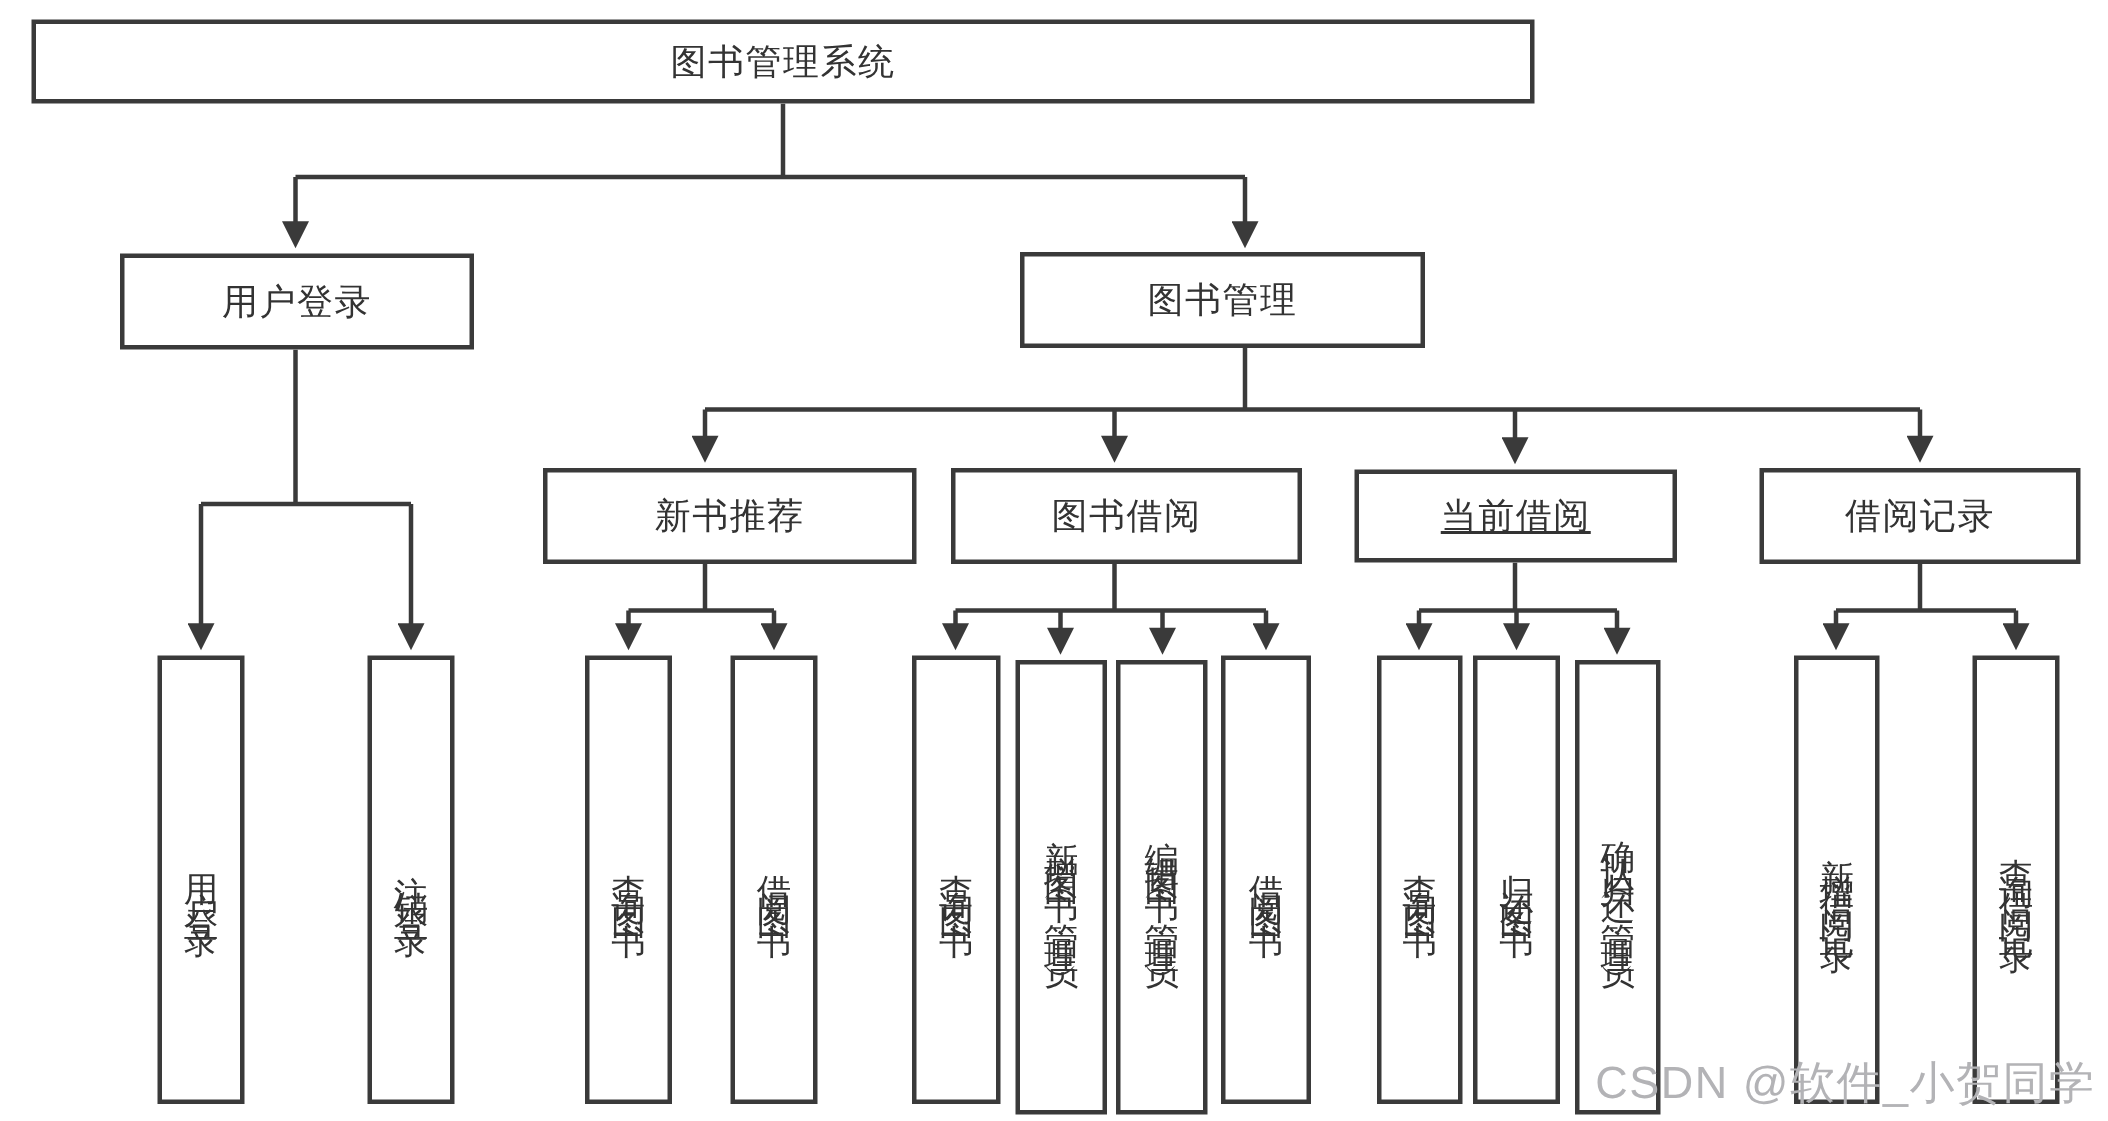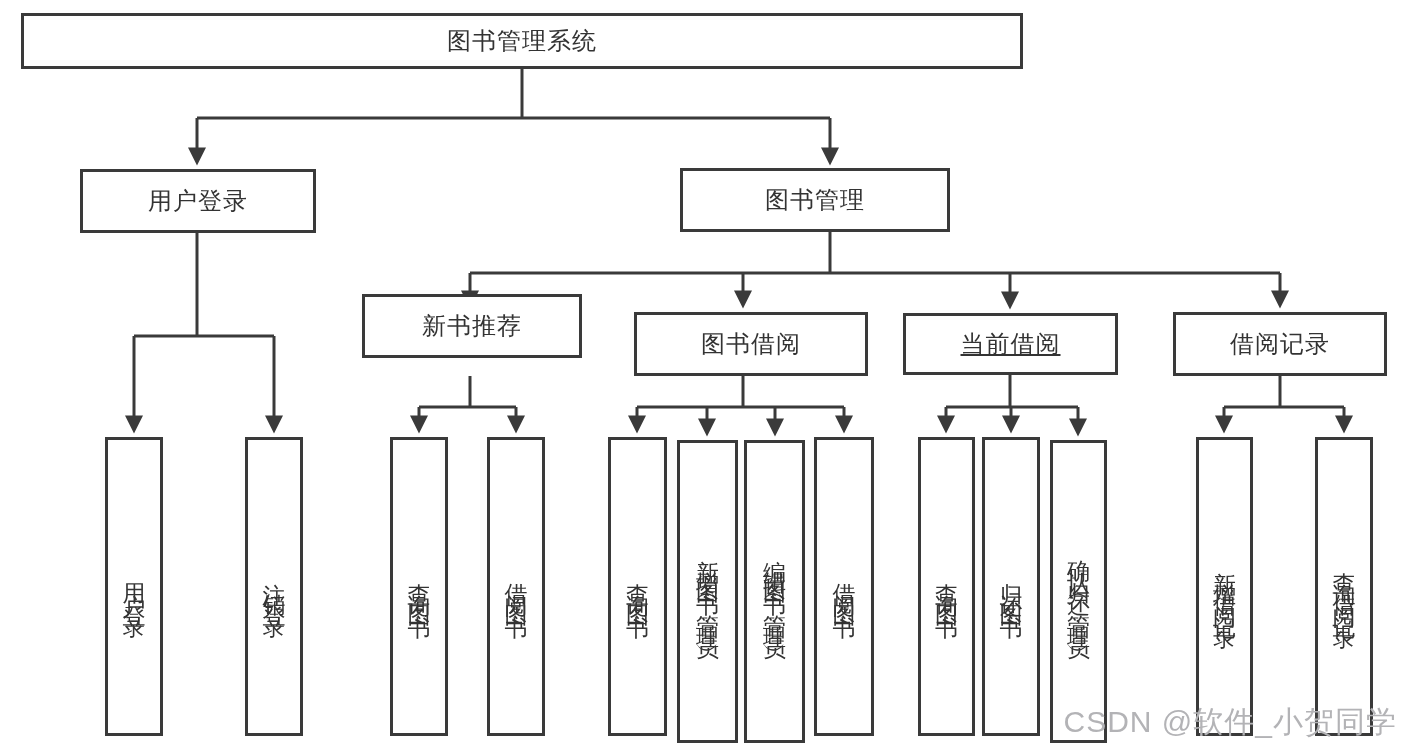--- a/index.html
+++ b/index.html
@@ -108,21 +108,21 @@
     <span>图书管理系统</span>
   </div>
 
   <div class="box hbox" style="left:80px; top:169px; width:236px; height:64px;">
     <span>用户登录</span>
   </div>
   <div class="box hbox" style="left:680px; top:168px; width:270px; height:64px;">
     <span>图书管理</span>
   </div>
 
-  <div class="box hbox" style="left:362px; top:294px; width:220px; height:64px;font-family:Liberation Serif, serif;">
+  <div class="box hbox" style="left:362px; top:312px; width:249px; height:64px;font-family:Liberation Serif, serif;">
     <span>新书推荐</span>
   </div>
   <div class="box hbox" style="left:634px; top:312px; width:234px; height:64px;">
     <span>图书借阅</span>
   </div>
   <div class="box hbox" style="left:903px; top:313px; width:215px; height:62px;text-decoration:underline;">
     <span>当前借阅</span>
   </div>
   <div class="box hbox" style="left:1173px; top:312px; width:214px; height:64px;">
     <span>借阅记录</span>

